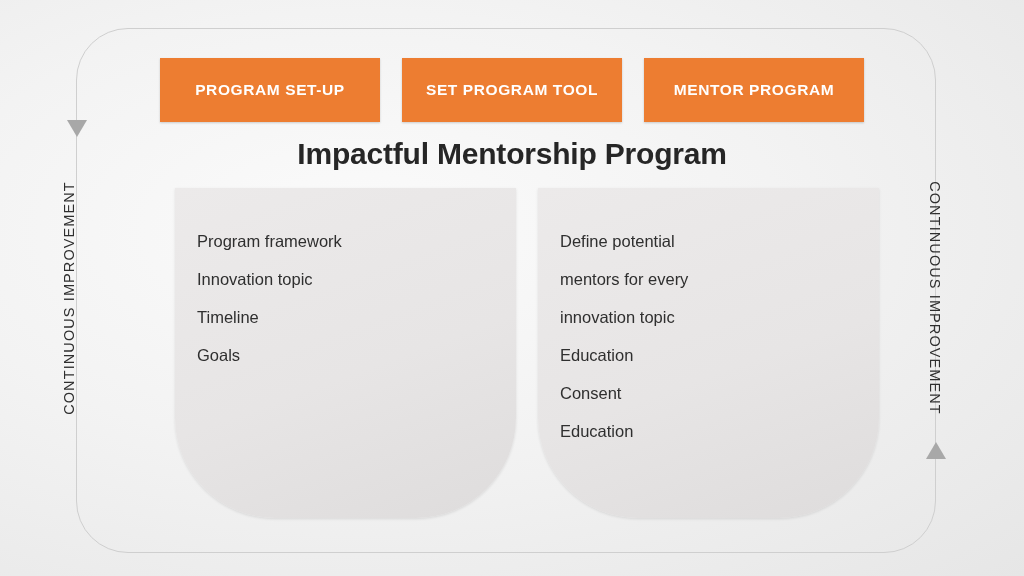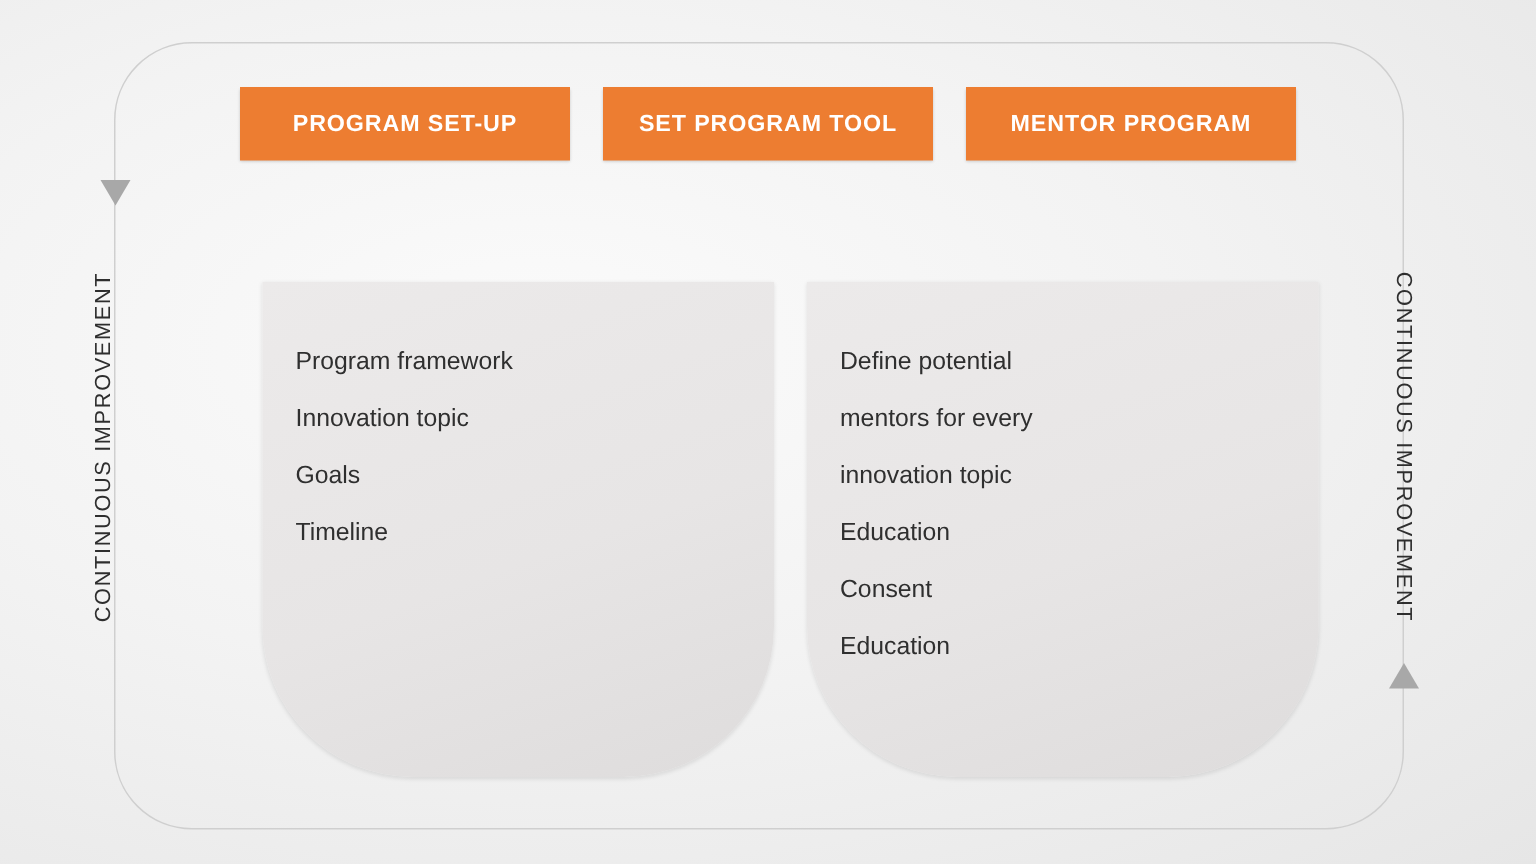--- a/index.html
+++ b/index.html
@@ -84,21 +84,21 @@
   .headers {
     position: absolute;
     left: 160px;
     top: 58px;
     width: 704px;
     display: flex;
     gap: 22px;
   }
   .header-box {
     flex: 1;
-    height: 49px;
+    height: 64px;
     background: #ed7d31;
     color: #ffffff;
     display: flex;
     align-items: center;
     justify-content: center;
     font-size: 15.5px;
     font-weight: bold;
     letter-spacing: 0.6px;
     box-shadow: 0 1px 2px rgba(0,0,0,0.18);
     text-align: center;
@@ -158,29 +158,30 @@
 
   <div class="vert-label vert-left">CONTINUOUS IMPROVEMENT</div>
   <div class="vert-label vert-right">CONTINUOUS IMPROVEMENT</div>
 
   <div class="headers">
     <div class="header-box">PROGRAM SET-UP</div>
     <div class="header-box">SET PROGRAM TOOL</div>
     <div class="header-box">MENTOR PROGRAM</div>
   </div>
 
+  <div class="main-title">Impactful Mentorship Program</div>
 
   <div class="panels">
 
     <div class="panel">
       <ul>
         <li>Program framework</li>
         <li>Innovation topic</li>
+        <li>Timeline</li>
         <li>Goals</li>
-        <li>Timeline</li>
       </ul>
     </div>
 
     <div class="panel">
       <ul>
         <li>Define potential
 mentors for every
 innovation topic</li>
         <li>Education</li>
         <li>Consent</li>

